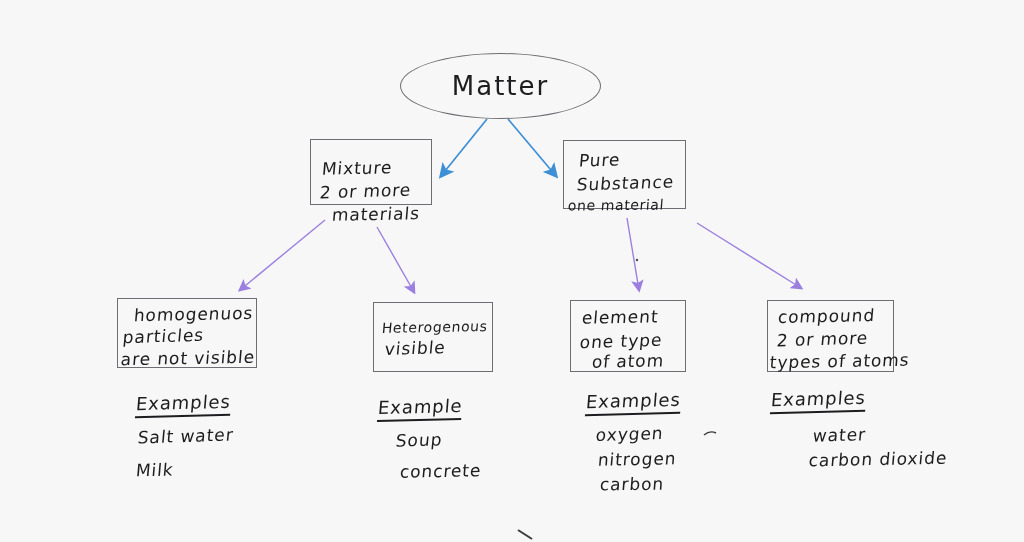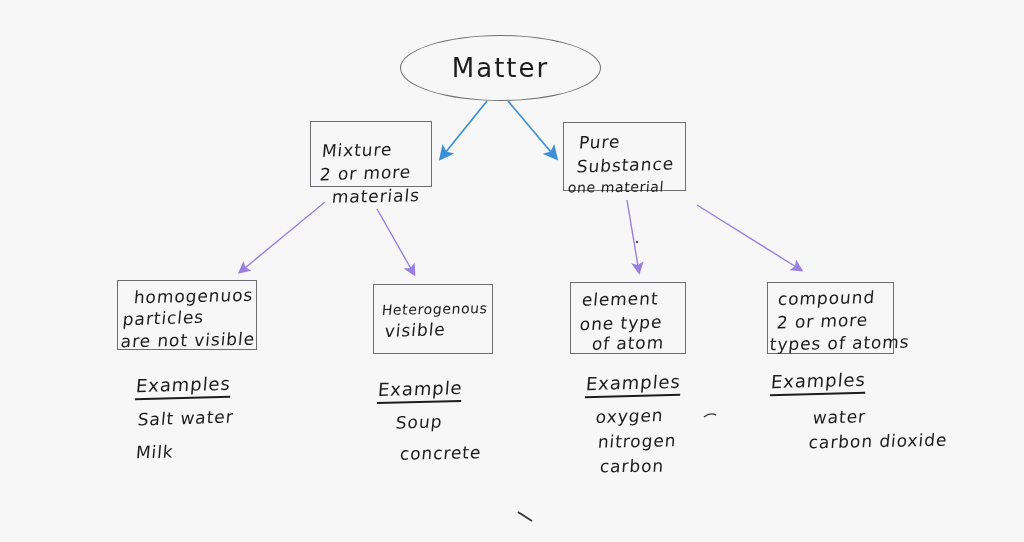--- a/index.html
+++ b/index.html
@@ -3,21 +3,21 @@
 <meta charset="utf-8">
 <style>
   html,body{margin:0;padding:0;}
   body{
     width:1024px;height:542px;
     background:#f7f7f7;
     font-family:"DejaVu Sans",sans-serif;
     overflow:hidden;
     position:relative;
   }
-  #board{position:absolute;inset:0;}
+  #board{position:absolute;inset:0;margin-top:18px;}
   svg#links{position:absolute;left:0;top:0;width:1024px;height:542px;pointer-events:none;}
 
   .node{position:absolute;box-sizing:border-box;}
   .node .frame{
     position:absolute;inset:0;
     border:1px solid #6e6e72;
     background:transparent;
   }
   .ellipse .frame{border-radius:50%;border:1px solid #6e6e72;}
 

